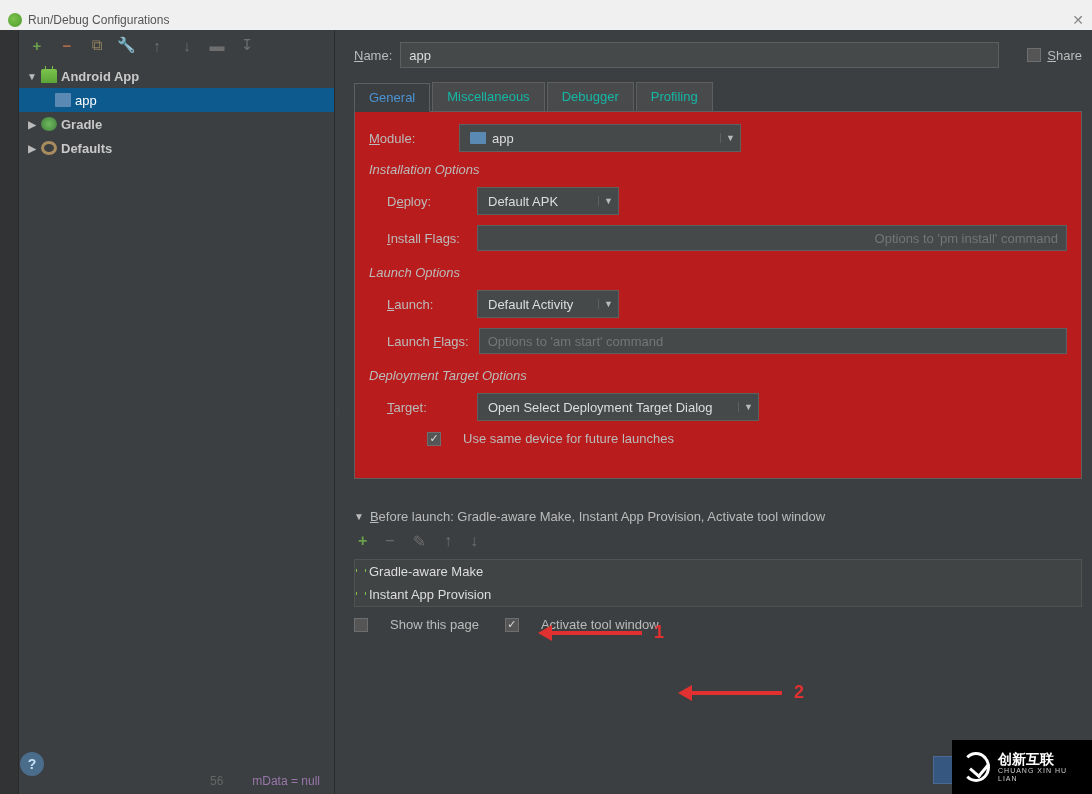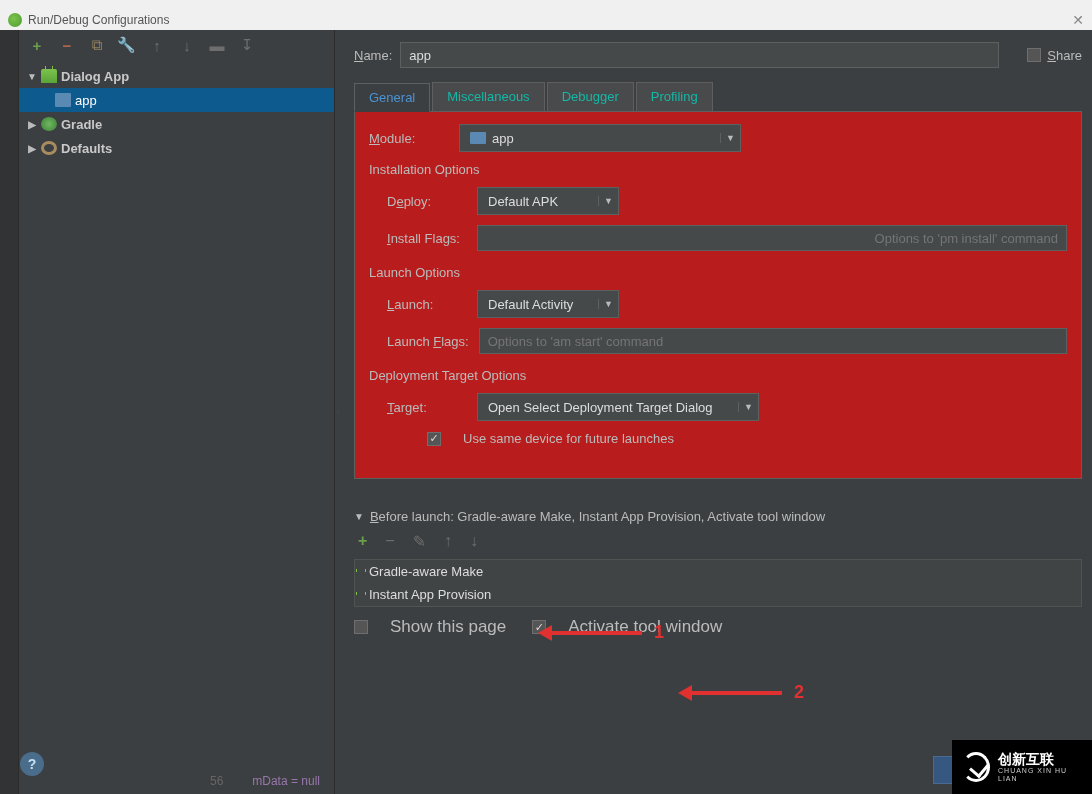--- a/index.html
+++ b/index.html
@@ -54,40 +54,40 @@
 .checkbox.checked::after { content: "✓"; }
 
 
 .tabs { display: flex; border-bottom: 1px solid #5e6060; }
 .tab { padding: 6px 14px; font-size: 13px; color: #14b8a6; background: #484a4c; border: 1px solid #5e6060; border-bottom: none; margin-right: 2px; cursor: pointer; }
 .tab.active { background: #3c3f41; color: #4a93d4; border-bottom: 1px solid #3c3f41; position: relative; top: 1px; }
 
 .form-scroll { border: 1px solid #5e6060; border-top: none; padding: 12px 14px 18px 14px; background: #b91c1c; }
 
 .fieldset { margin-bottom: 14px; }
-.fieldset-title { font-size: 13px; color: #bbb; margin-bottom: 10px; }
+.fieldset-title { font-size: 13px; color: #bbb; margin-bottom: 10px; font-style: italic; }
 .form-row { display: flex; align-items: center; margin-bottom: 10px; padding-left: 18px; gap: 10px; }
 .form-row .label { min-width: 80px; font-size: 13px; }
 
 .combo { display: flex; align-items: center; height: 28px; border: 1px solid #5e6060; background: #45494a; }
 .combo .combo-text { padding: 0 10px; font-size: 13px; color: #ddd; display: flex; align-items: center; gap: 6px; }
 .combo .combo-arrow { width: 20px; border-left: 1px solid #5e6060; display: flex; align-items: center; justify-content: center; font-size: 9px; color: #bbb; }
 .combo.module .combo-text { min-width: 260px; }
 .combo.deploy .combo-text { min-width: 120px; }
 .combo.target .combo-text { min-width: 260px; }
 
 
 .before-launch { margin-top: 30px; }
 .bl-header { display: flex; align-items: center; font-size: 13px; color: #bbb; gap: 6px; }
 .bl-header .arrow { font-size: 10px; }
 .bl-toolbar { display: flex; gap: 18px; padding: 8px 4px; }
 .bl-list { border: 1px solid #515353; background: #414445; }
 .bl-item { display: flex; align-items: center; height: 23px; padding: 0 6px; gap: 8px; font-size: 13px; color: #ddd; }
 
-.bottom-checks { display: flex; gap: 26px; margin-top: 10px; font-size: 17px; }
+.bottom-checks { display: flex; gap: 26px; margin-top: 10px; font-size: 13px; }
 .chk-wrap { display: flex; align-items: center; gap: 22px; }
 
 
 .dialog-buttons { position: absolute; bottom: 10px; right: 14px; display: flex; gap: 10px; align-items: center; }
 .dlg-btn { height: 28px; padding: 0 22px; border: 1px solid #5e6060; background: #4c5052; color: #ddd; font-size: 13px; cursor: pointer; }
 .dlg-btn.primary { background: #365880; border-color: #4a6a94; color: #fff; font-weight: bold; }
 .help-btn { position: absolute; left: 20px; bottom: 18px; width: 24px; height: 24px; border-radius: 50%; background: #4a6d8c; color: #c5e0f4; font-size: 14px; display: flex; align-items: center; justify-content: center; font-weight: bold; cursor:pointer; }
 
 
 .arrow-ann { position: absolute; color: #e03030; font-size: 20px; font-weight: bold; display: flex; align-items: center; }
@@ -127,21 +127,21 @@
       <span class="ico wrench">🔧</span>
       <span class="ico mute">↑</span>
       <span class="ico mute">↓</span>
       <span class="ico mute">▬</span>
       <span class="ico mute">↧</span>
     </div>
     <div class="tree">
       <div class="tree-row bold">
         <span class="arrow">▼</span>
         <span class="node-icon icon-android"></span>
-        <span>Dialog App</span>
+        <span>Android App</span>
       </div>
       <div class="tree-row selected" style="padding-left:36px">
         <span class="node-icon icon-folder blue"></span>
         <span>app</span>
       </div>
       <div class="tree-row bold">
         <span class="arrow">▶</span>
         <span class="node-icon icon-gradle"></span>
         <span>Gradle</span>
       </div>

